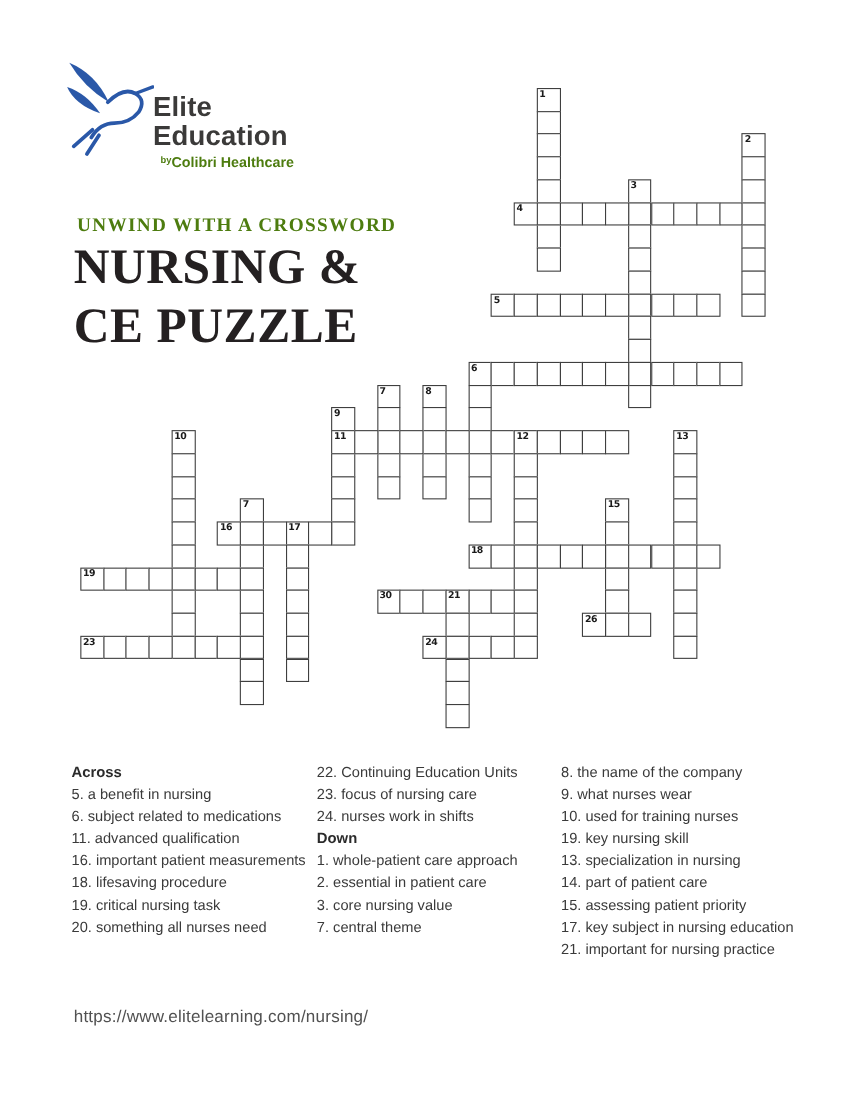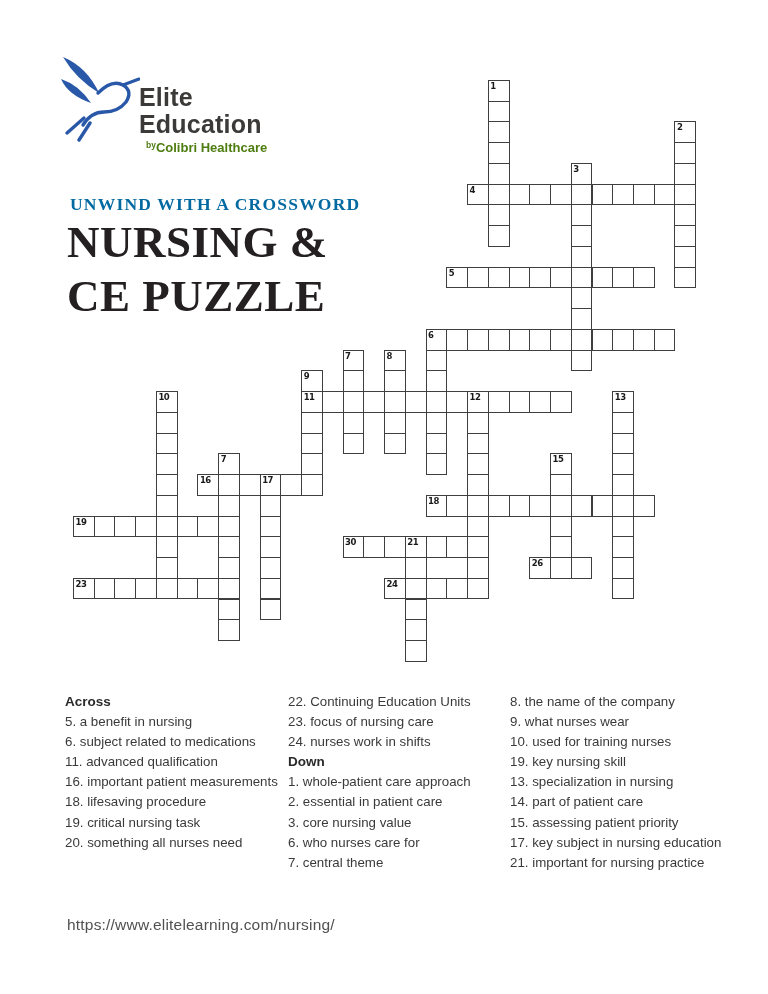--- a/index.html
+++ b/index.html
@@ -21,21 +21,21 @@
   .logo-byline {
     position:absolute; left:44px; top:86px;
     font-weight:bold; font-size:13px; color:#4d7c0f; white-space:nowrap;margin-left:42px;
   }
   .logo-byline .by { font-size:8.5px; vertical-align:4px; letter-spacing:0; }
 
   
   .kicker {
     position:absolute; left:70px; top:194px;
     font-family:"Liberation Serif", serif; font-weight:600;
-    font-size:17.5px; letter-spacing:1.2px; color:#0369a1; white-space:nowrap;
+    font-size:17.5px; letter-spacing:1.2px; color:#4d7c0f; white-space:nowrap;
   }
   .big-title {
     position:absolute; left:67px; top:215px;
     font-family:"Liberation Serif", serif; font-weight:bold;
     font-size:45px; line-height:54px; letter-spacing:0.5px; color:#242021;
     white-space:pre-line;
   }
 
   
   .cw-grid { position:absolute; left:73px; top:80px; width:624px; height:583px; }
@@ -328,21 +328,20 @@
         <div class="clue-item">20. something all nurses need</div>
       </div>
       <div class="clue-col">
         <div class="clue-item">22. Continuing Education Units</div>
         <div class="clue-item">23. focus of nursing care</div>
         <div class="clue-item">24. nurses work in shifts</div>
         <div class="clue-header">Down</div>
         <div class="clue-item">1. whole-patient care approach</div>
         <div class="clue-item">2. essential in patient care</div>
         <div class="clue-item">3. core nursing value</div>
-        <div class="clue-item">6. who nurses care for</div>
         <div class="clue-item">7. central theme</div>
       </div>
       <div class="clue-col">
         <div class="clue-item">8. the name of the company</div>
         <div class="clue-item">9. what nurses wear</div>
         <div class="clue-item">10. used for training nurses</div>
         <div class="clue-item">19. key nursing skill</div>
         <div class="clue-item">13. specialization in nursing</div>
         <div class="clue-item">14. part of patient care</div>
         <div class="clue-item">15. assessing patient priority</div>

